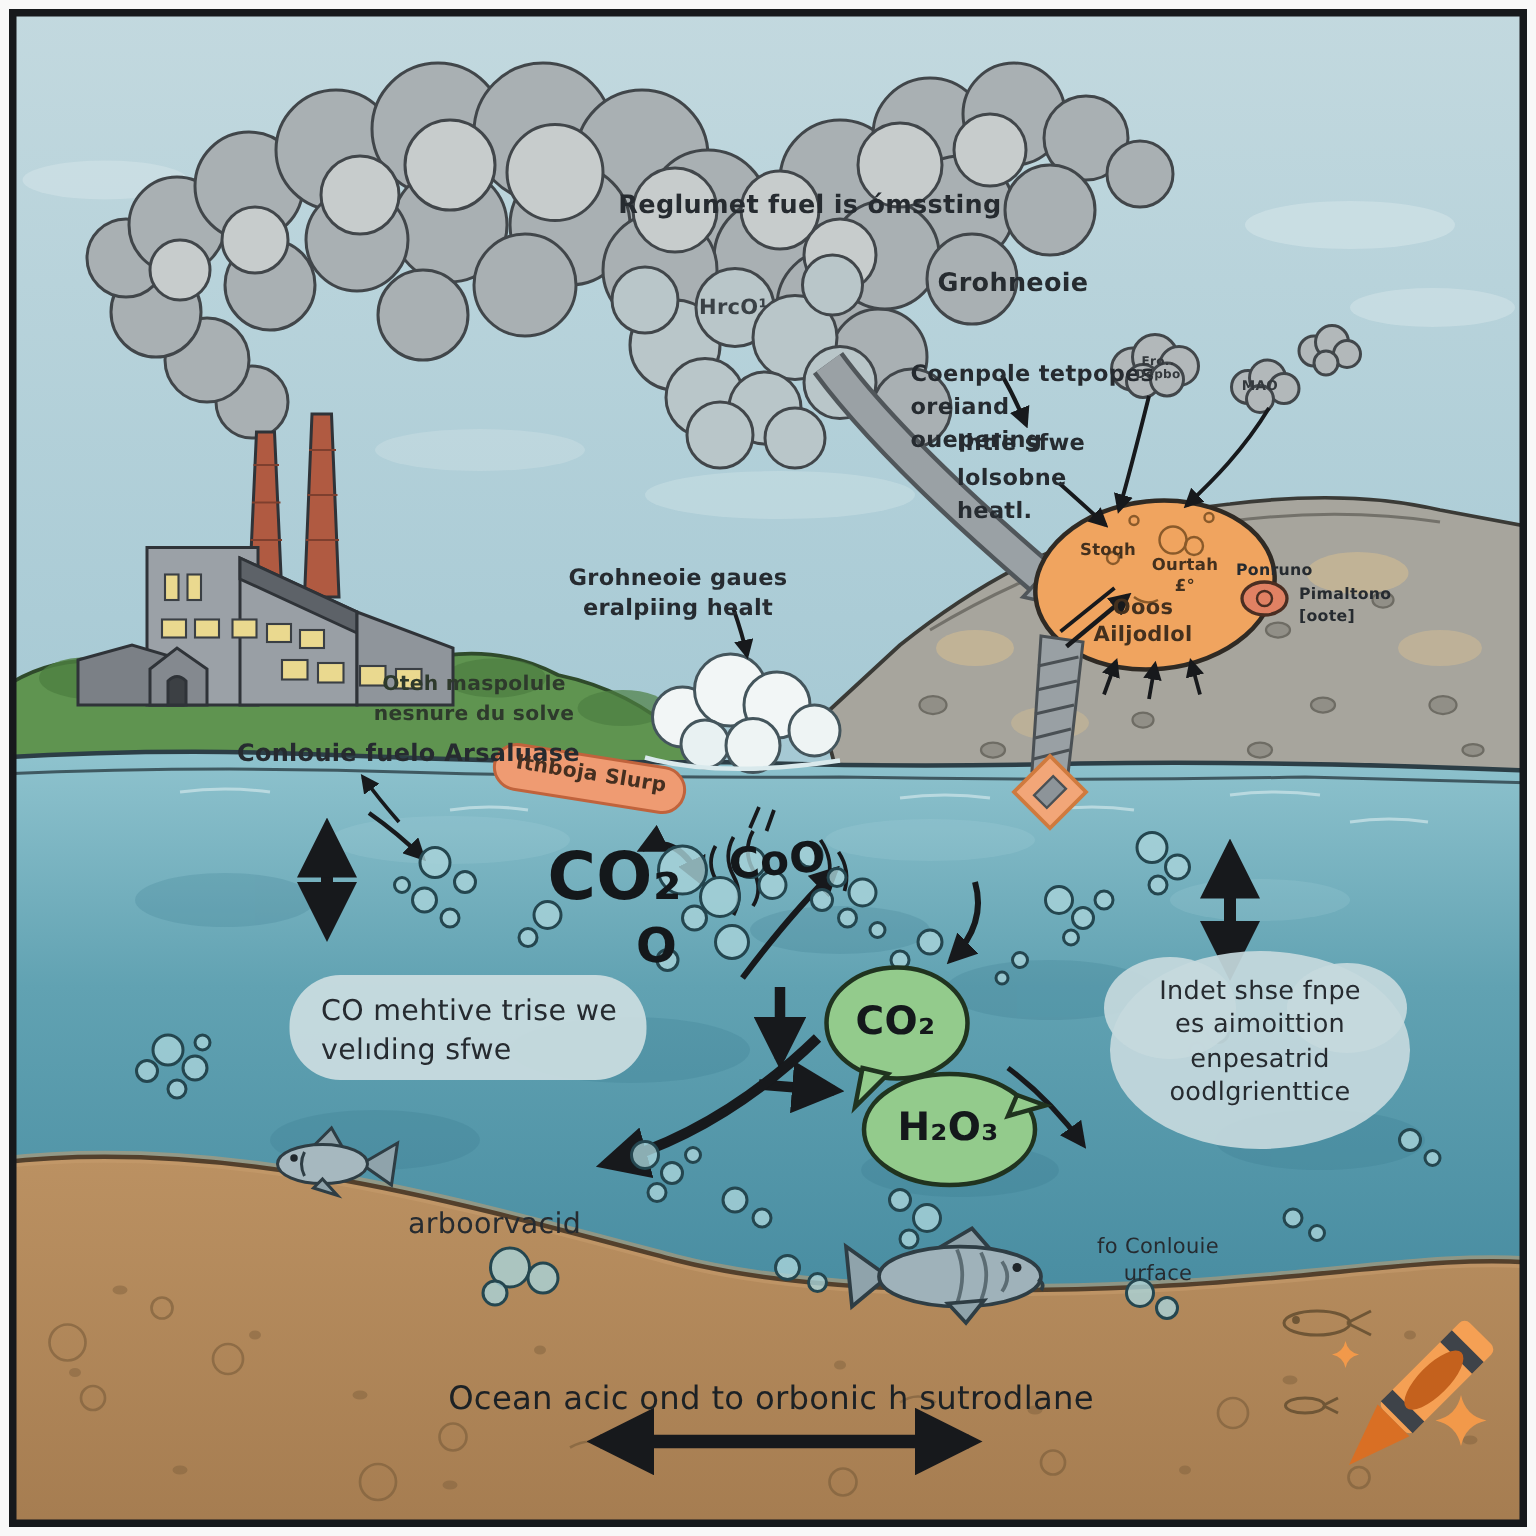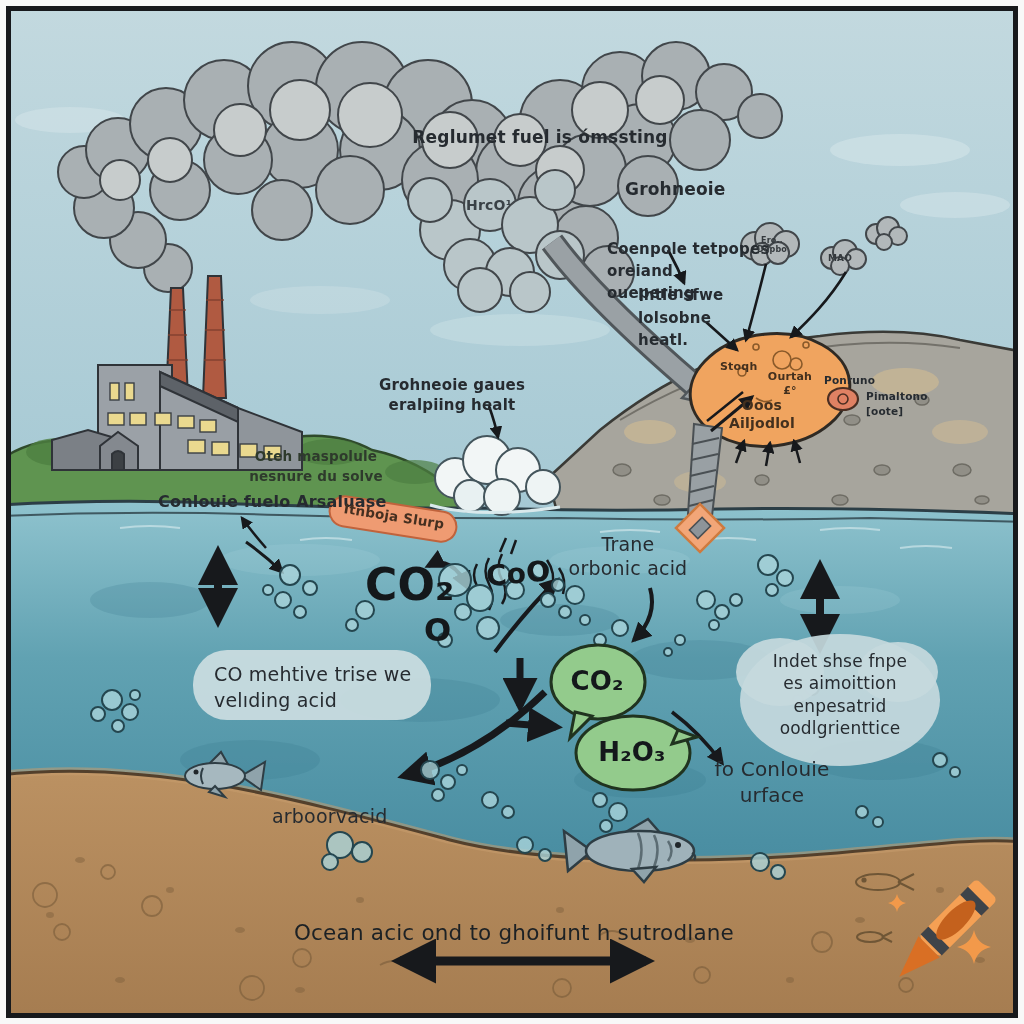--- a/index.html
+++ b/index.html
@@ -475,33 +475,31 @@
 £°</div>
 <div class="lbl c b" style="left:762px;top:397px;font-size:14px;line-height:1.25;color:#43301e">Ooos
 Ailjodlol</div>
 <div class="lbl b" style="left:824px;top:374px;font-size:10.5px">Ponruno</div>
 <div class="lbl b" style="left:866px;top:389px;font-size:10.5px;line-height:1.4">Pimaltono
 [oote]</div>
 <div class="lbl c b" style="left:316px;top:446px;font-size:13.5px;line-height:1.5;color:#2e3a2c">Oteh maspolule
 nesnure du solve</div>
 <div class="lbl b" style="left:158px;top:492px;font-size:16px">Conlouie fuelo Arsaluase</div>
 <div class="lbl c b" style="left:394px;top:508px;font-size:13.5px;transform:translateX(-50%) rotate(9deg);color:#452f20">Itnboja Slurp</div>
-<div class="lbl c" style="left:628px;top:533px;font-size:19px;line-height:1.25">Trane
-orbonic acid</div>
 <div class="lbl b" style="left:365px;top:556px;font-size:44px;color:#14181b">CO₂</div>
 <div class="lbl b" style="left:424px;top:610px;font-size:32px;color:#14181b">O</div>
 <div class="lbl b" style="left:486px;top:556px;font-size:28px;color:#14181b;transform:rotate(-5deg)">CoO</div>
 <div class="lbl" style="left:214px;top:662px;font-size:19px;line-height:1.35">CO mehtive trise we
-velıding acid</div>
+velıding sfwe</div>
 <div class="lbl c" style="left:840px;top:650px;font-size:17px;line-height:1.32">Indet shse fnpe
 es aimoittion
 enpesatrid
 oodlgrienttice</div>
 <div class="lbl c b" style="left:597px;top:665px;font-size:26px;color:#14181b">CO₂</div>
 <div class="lbl c b" style="left:632px;top:736px;font-size:26px;color:#14181b">H₂O₃</div>
-<div class="lbl c" style="left:772px;top:756px;font-size:20px;line-height:1.3">fo Conlouie
+<div class="lbl c" style="left:772px;top:822px;font-size:14px;line-height:1.3">fo Conlouie
 urface</div>
 <div class="lbl" style="left:272px;top:804px;font-size:19px">arboorvacid</div>
-<div class="lbl c" style="left:514px;top:919px;font-size:21.5px;color:#1c2125">Ocean acic ond to ghoifunt h sutrodlane</div>
+<div class="lbl c" style="left:514px;top:919px;font-size:21.5px;color:#1c2125">Ocean acic ond to orbonic h sutrodlane</div>
 
 <div class="frame-outer"></div>
 <div class="frame-inner"></div>
 </div>
 
 </body></html>

